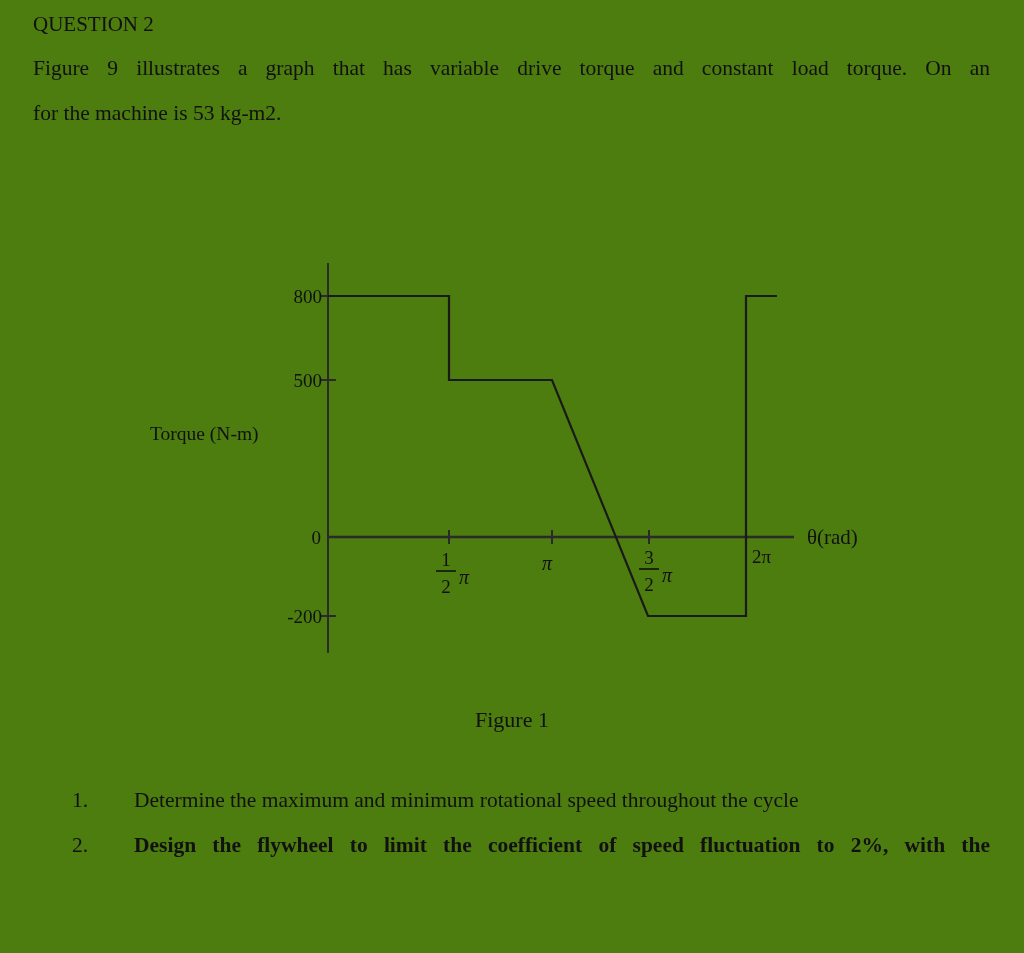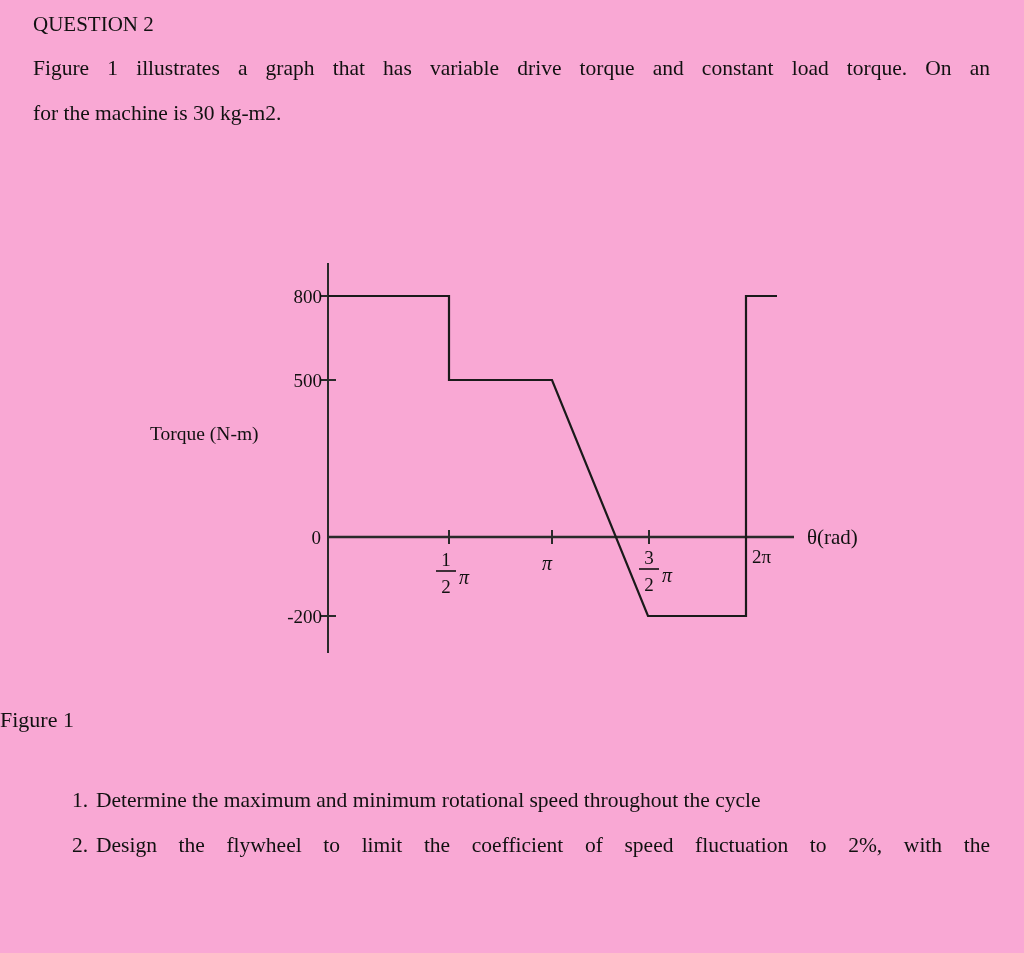--- a/index.html
+++ b/index.html
@@ -1,46 +1,46 @@
 <!DOCTYPE html>
 <html><head>
 <meta charset="utf-8">
 <style>
   html,body{margin:0;padding:0;background:#ffffff;}
   .page{
-    position:relative;width:1024px;height:953px;background:#f9a8d4;
+    position:relative;width:1024px;height:953px;background:#4d7c0f;
     font-family:"Liberation Serif", serif;color:#111;overflow:hidden;
   }
   .heading{position:absolute;left:33px;top:10px;font-size:21px;line-height:28px;}
   .intro{position:absolute;left:33px;top:46px;width:957px;font-size:21.5px;}
   .intro .line{line-height:45px;white-space:normal;}
   .intro .just{text-align:justify;text-align-last:justify;}
-  .figure-caption{position:absolute;left:0;top:697px;width:1024px;
+  .figure-caption{position:absolute;left:0;top:697px;width:1024px;text-align:center;
     font-size:22px;line-height:45px;}
   .tasks{position:absolute;left:72px;top:778px;width:918px;font-size:21.5px;}
   .task{position:relative;}
   .task-number{position:absolute;left:0;top:0;line-height:45px;}
-  .task-body{margin-left:24px;}
+  .task-body{margin-left:62px;}
   .task-line{line-height:45px;}
-  .just-line{text-align:justify;text-align-last:justify;}
+  .just-line{text-align:justify;text-align-last:justify;font-weight:bold;}
   .it{font-style:italic;}
   .sup{font-size:0.62em;vertical-align:super;line-height:0;}
   .chart-svg{position:absolute;left:140px;top:250px;}
   .chart-svg text{font-family:"Liberation Serif", serif;fill:#111;}
 </style>
 </head>
 <body>
 
 <div class="page">
 
   <div class="heading">QUESTION 2</div>
 
   <div class="intro">
-    <div class="line just">Figure 1 illustrates a graph that has variable drive torque and constant load torque. On an</div>
-    <div class="line">for the machine is 30 kg-m2.</div>
+    <div class="line just">Figure 9 illustrates a graph that has variable drive torque and constant load torque. On an</div>
+    <div class="line">for the machine is 53 kg-m2.</div>
   </div>
 
   <svg class="chart-svg" width="740" height="420" viewBox="140 250 740 420" xmlns="http://www.w3.org/2000/svg">
 
     <line x1="328" y1="263" x2="328" y2="653" stroke="#2a2a2a" stroke-width="2"></line>
     <line x1="328" y1="537" x2="794" y2="537" stroke="#2a2a2a" stroke-width="2.4"></line>
 
     <line x1="320" y1="296" x2="336" y2="296" stroke="#2a2a2a" stroke-width="2"></line>
     <line x1="320" y1="380" x2="336" y2="380" stroke="#2a2a2a" stroke-width="2"></line>
     <line x1="320" y1="616" x2="336" y2="616" stroke="#2a2a2a" stroke-width="2"></line>

